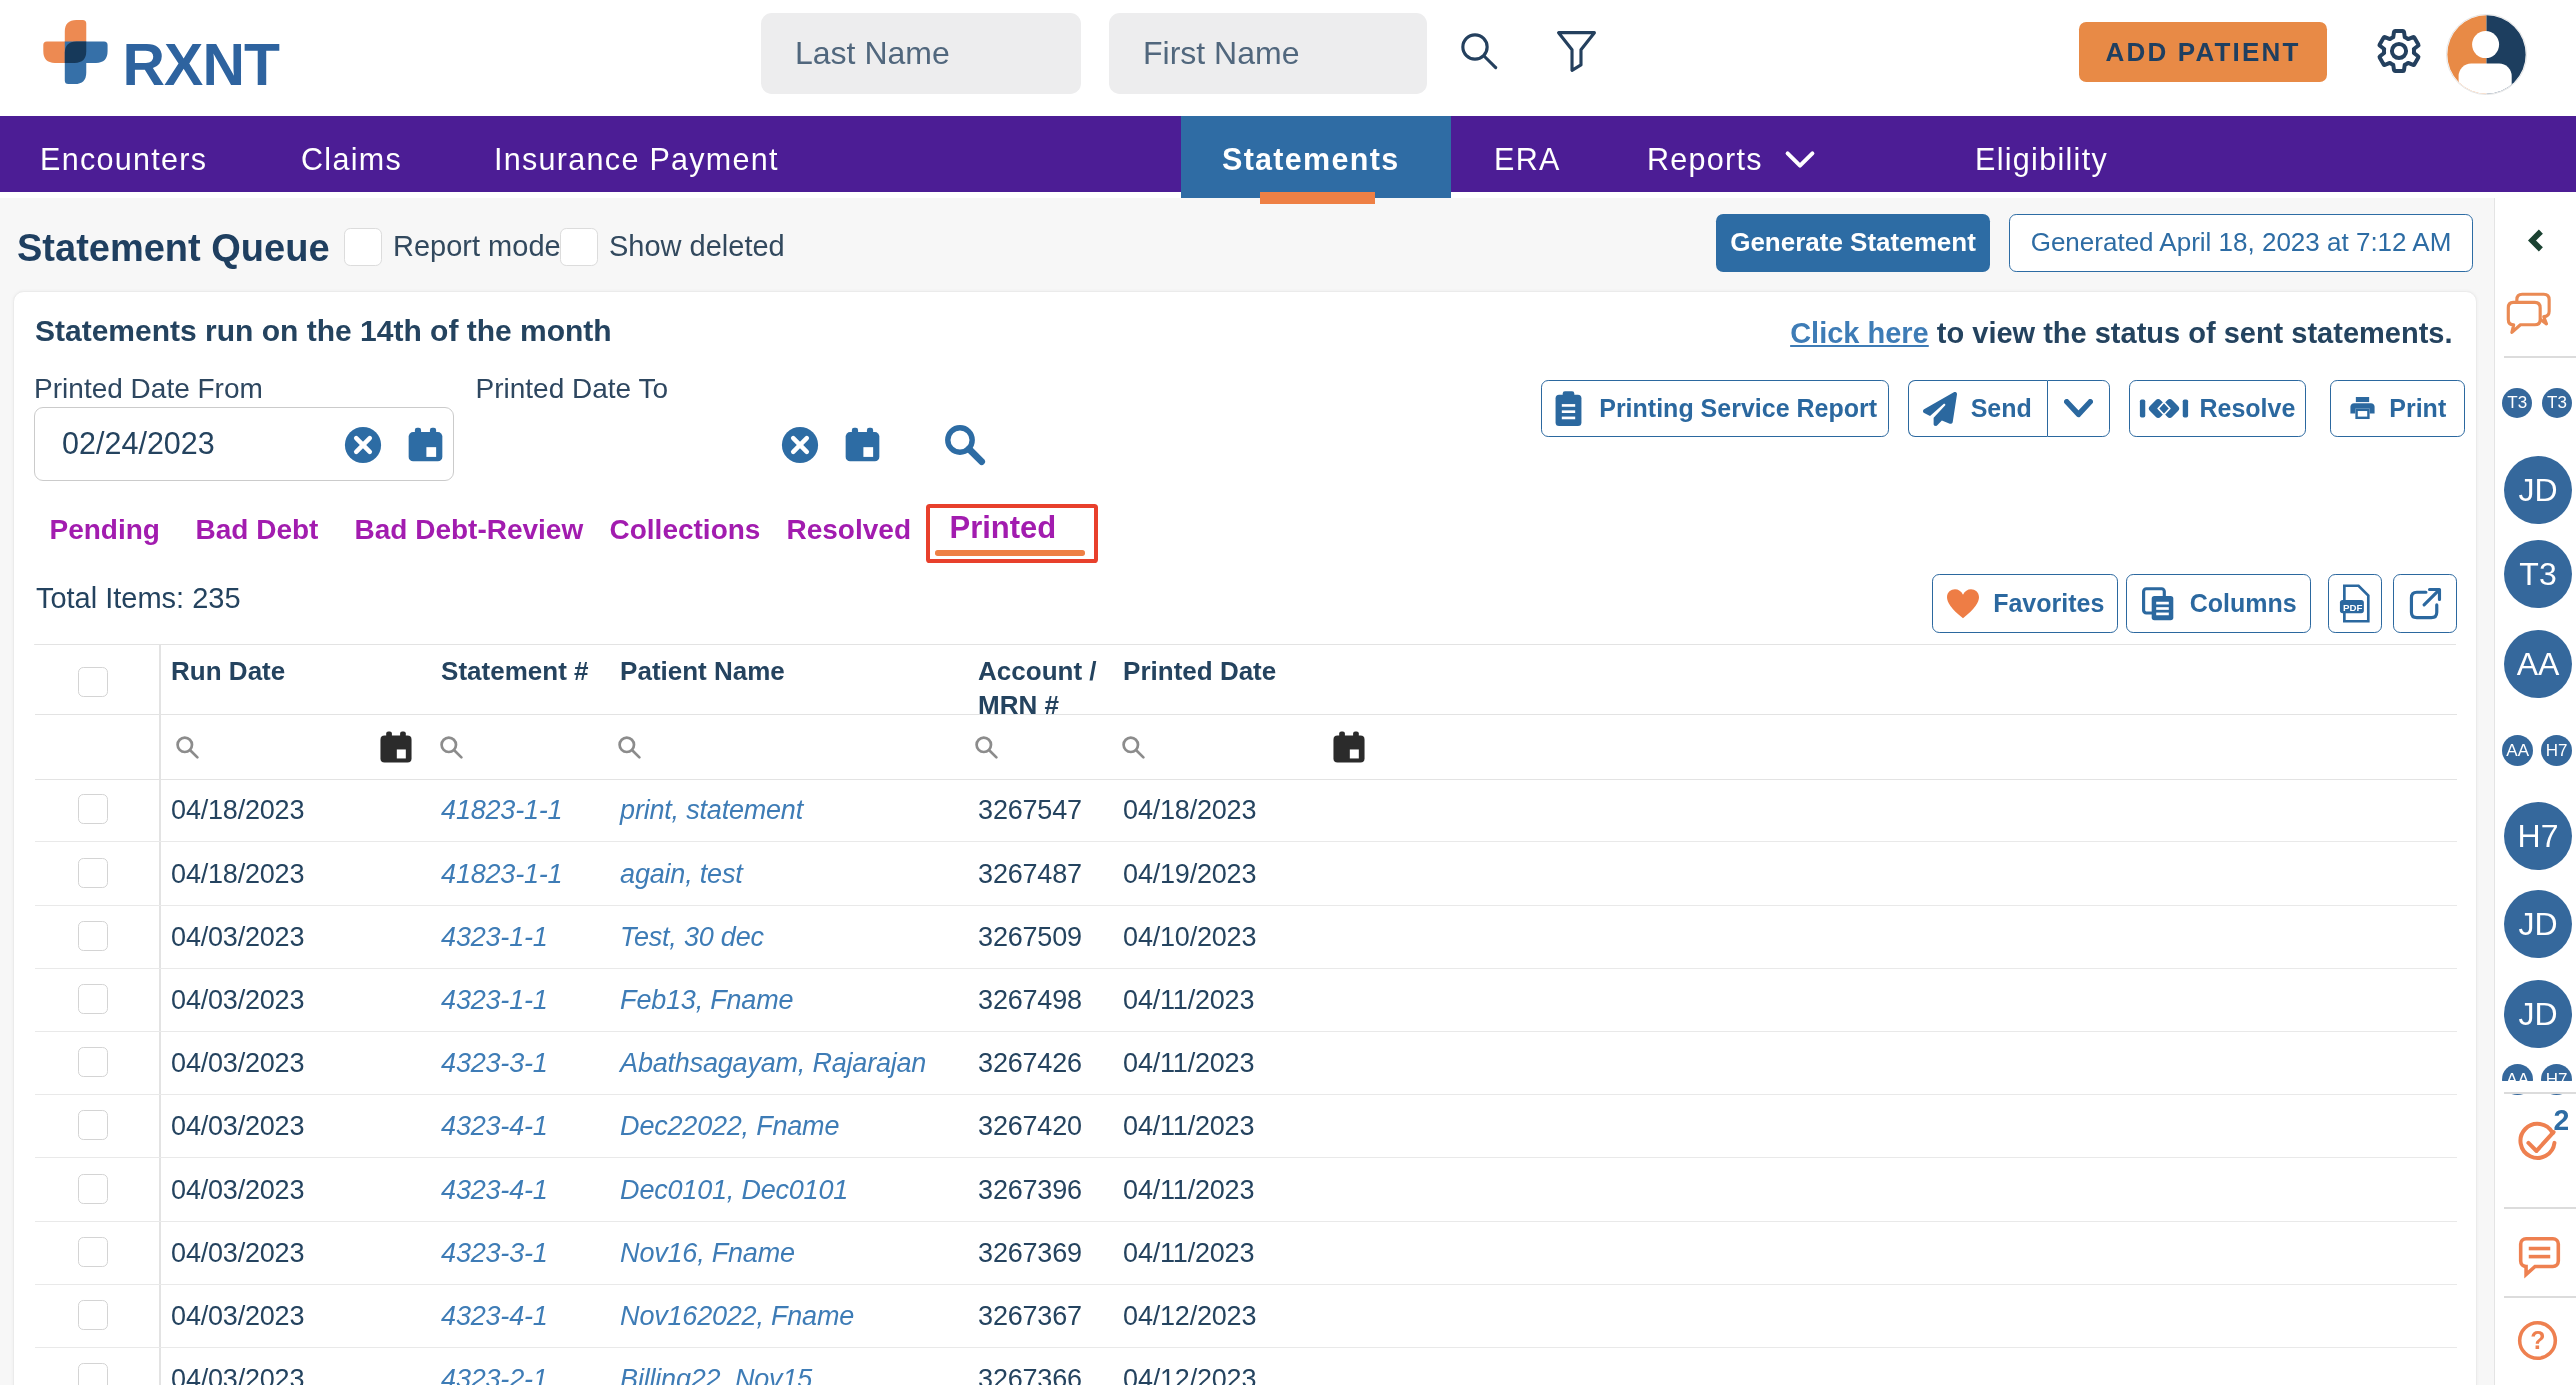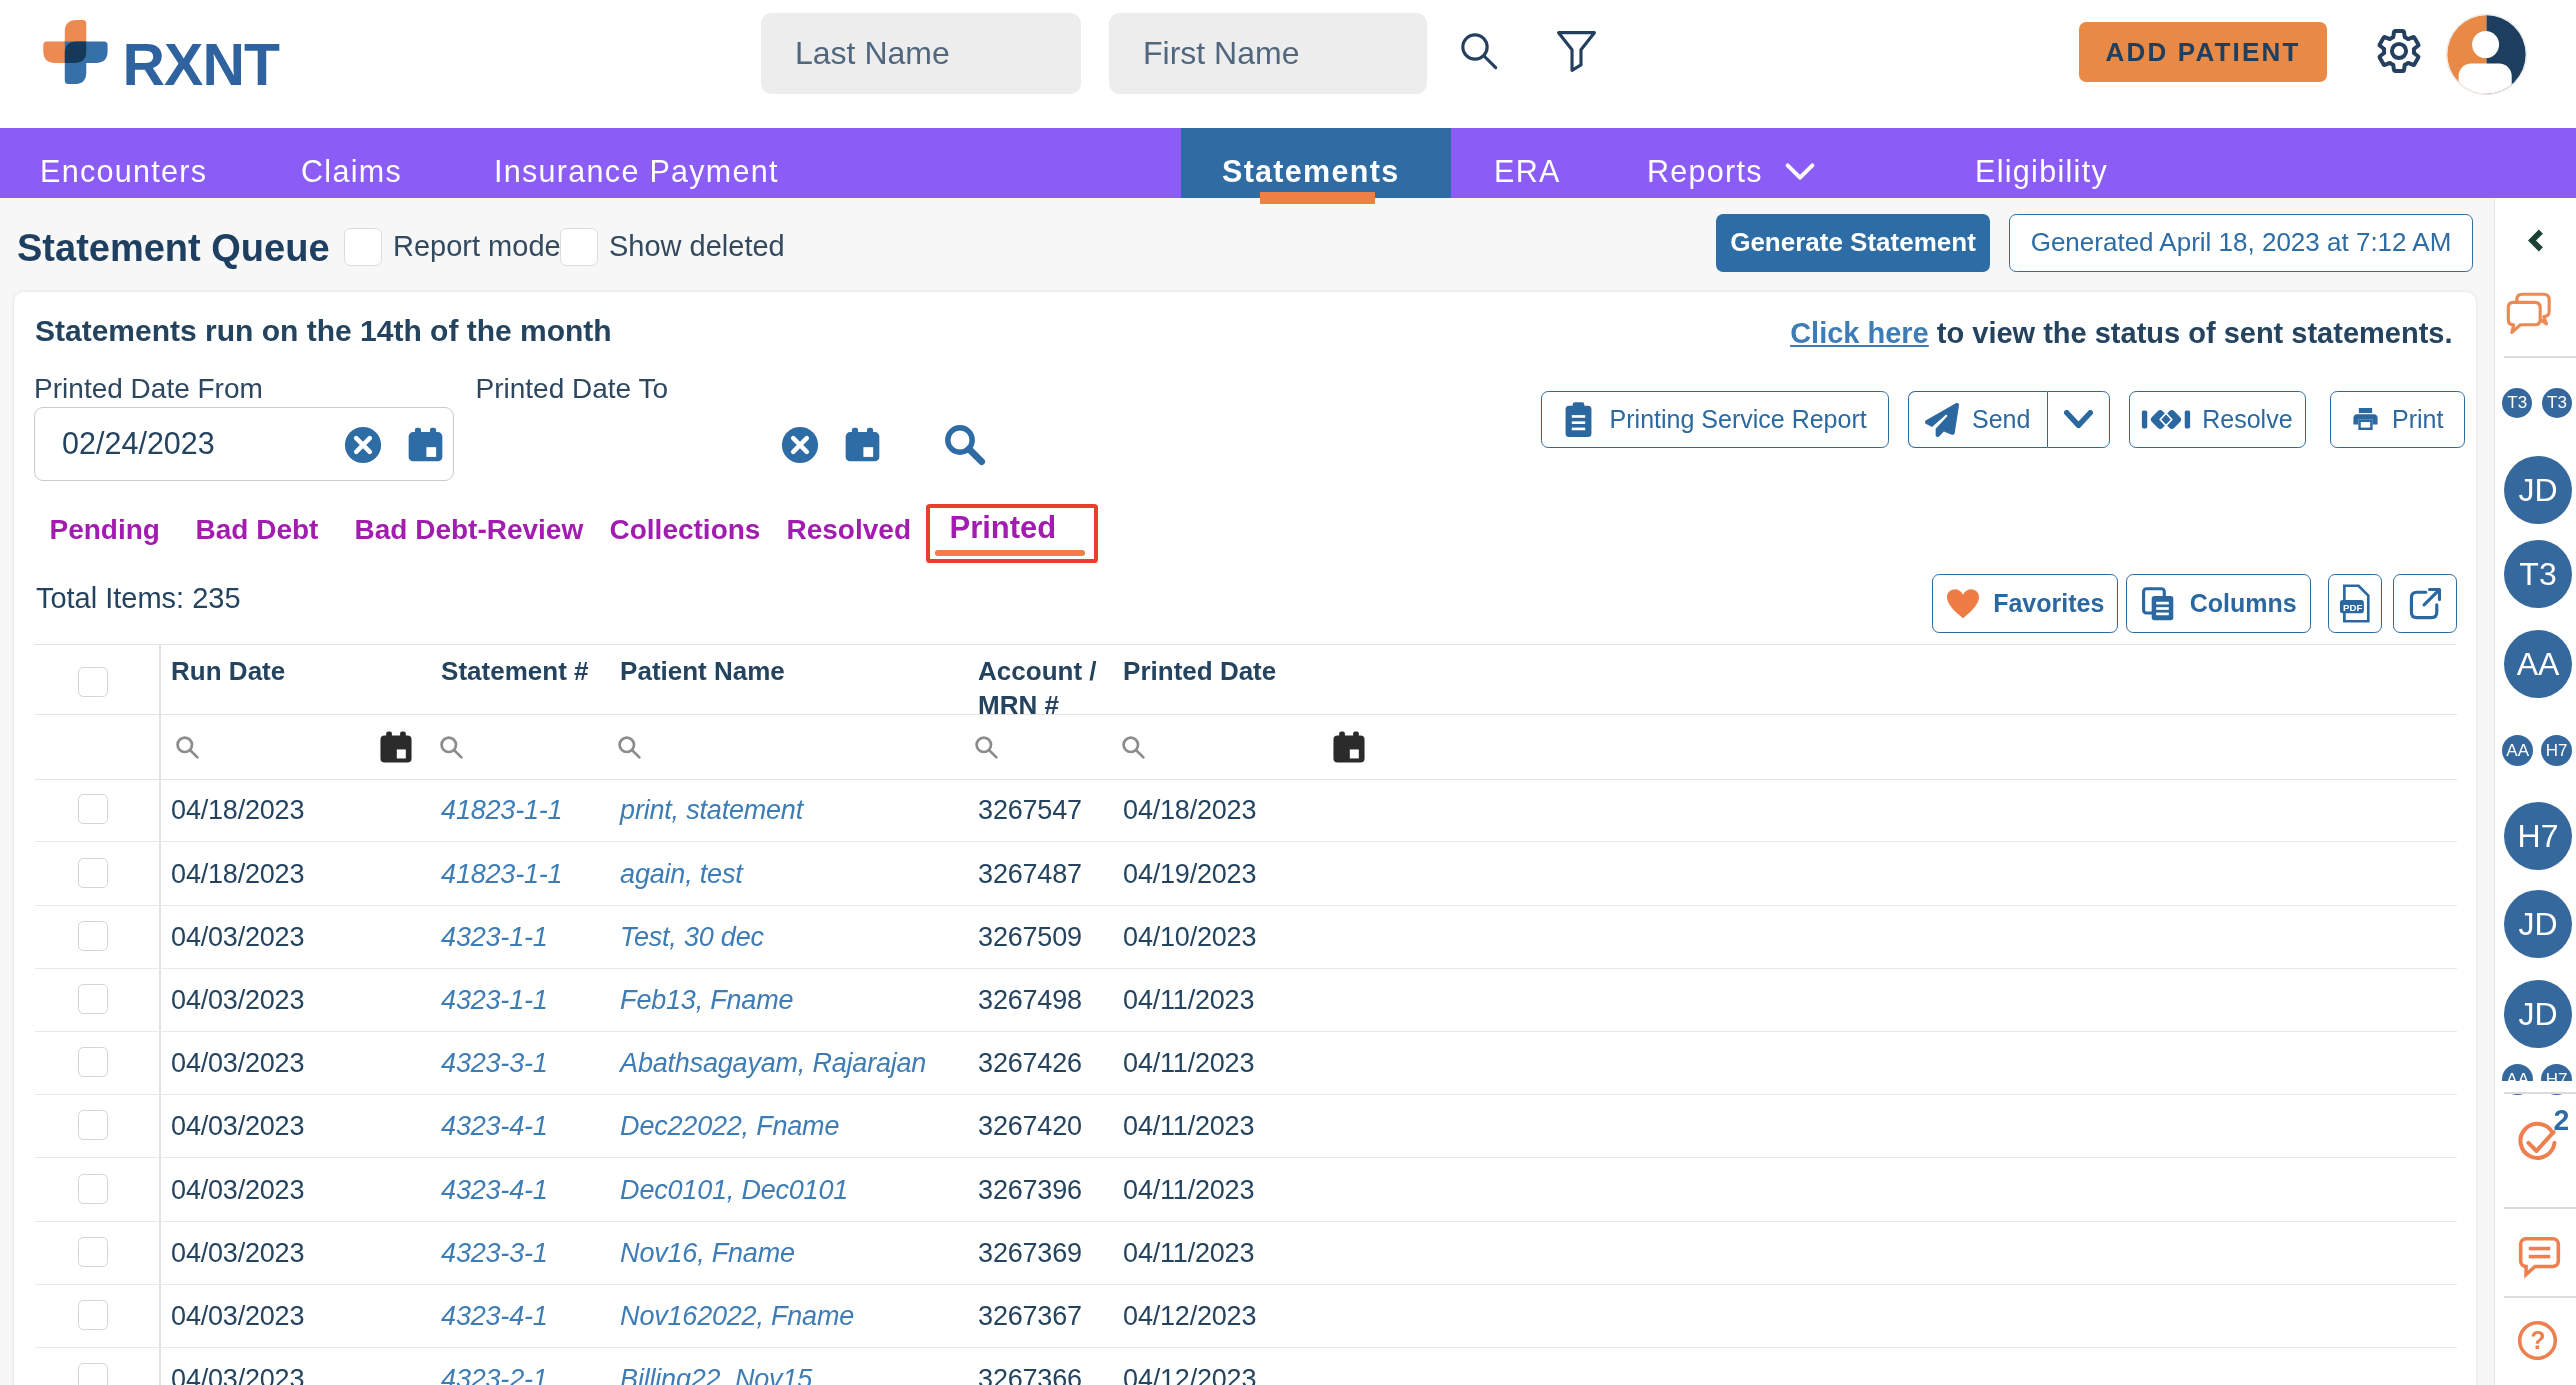--- a/index.html
+++ b/index.html
@@ -5,21 +5,21 @@
 * { margin:0; padding:0; box-sizing:border-box; }
 html,body { width:2576px; height:1386px; overflow:hidden; font-family:"Liberation Sans", sans-serif; background:#fff; position:relative; }
 .abs { position:absolute; }
 
 
 #hdr { position:absolute; left:0; top:0; width:2576px; height:112px; background:#fff; }
 .hinp { position:absolute; top:13.4px; height:81px; background:#ededee; border-radius:10.8px; color:#51677d; font-size:32px; line-height:81px; padding-left:34px; }
 #addpat { position:absolute; left:2079px; top:22.4px; width:248px; height:60px; background:#e88a46; border-radius:7.2px; color:#1f3f60; font-size:26px; font-weight:bold; letter-spacing:2.2px; text-align:center; line-height:60px; }
 
 
-#nav { position:absolute; left:0; top:128px; width:2576px; height:76px; background:#8b5cf6; }
+#nav { position:absolute; left:0; top:116px; width:2576px; height:76px; background:#4c1d95; }
 .nitem { position:absolute; top:0; height:86px; line-height:86px; color:#fff; font-size:30.5px; letter-spacing:1.3px; font-weight:500; }
 #navactive { position:absolute; left:1181px; top:0; width:270px; height:86px; background:#2f6ca4; }
 #navunderline { position:absolute; left:1260px; top:192px; width:115px; height:11.7px; background:#ee8045; z-index:5; }
 
 
 #page { position:absolute; left:0; top:198px; width:2576px; height:1188px; background:#f7f7f7; }
 
 
 #sidebar { position:absolute; left:2494px; top:0; width:82px; height:1188px; background:#fff; border-left:1.8px solid #e4e4e4; }
 .sbsep { position:absolute; left:9px; width:72px; height:1.8px; background:#dcdcdc; }
@@ -32,21 +32,21 @@
 .cbx { position:absolute; width:38px; height:38px; background:#fff; border:1.8px solid #dcdcdc; border-radius:6.3px; }
 .cbl { position:absolute; top:29px; font-size:29px; color:#32495e; line-height:38px; }
 #genbtn { position:absolute; left:1716px; top:16px; width:274px; height:58px; background:#2d6ca4; border-radius:7.2px; color:#fff; font-size:26px; font-weight:600; text-align:center; line-height:56px; }
 #genbox { position:absolute; left:2009px; top:16px; width:464px; height:58px; background:#fff; border:1.8px solid #2d6ca4; border-radius:7.2px; color:#2d6ca4; font-size:26px; text-align:center; line-height:55px; }
 
 
 #card { position:absolute; left:12.5px; top:93px; width:2464px; height:1129px; background:#fff; border:0.9px solid #ebebeb; border-radius:10.8px; box-shadow:0 0.9px 3.6px rgba(0,0,0,0.05); }
 
 .lbl { position:absolute; font-size:28px; color:#2e4760; }
 .dinp { position:absolute; top:115px; height:74px; border:1.8px solid #cbcbcb; border-radius:9px; background:#fff; font-size:30.5px; color:#24435f; line-height:71px; padding-left:27px; }
-.obtn { position:absolute; top:99px; height:57px; border:1.8px solid #2b689f; border-radius:7.2px; background:#fff; color:#2b689f; font-size:25px; font-weight:400; white-space:nowrap; display:flex; align-items:center; justify-content:center; }
+.obtn { position:absolute; top:88px; height:57px; border:1.8px solid #2b689f; border-radius:7.2px; background:#fff; color:#2b689f; font-size:25px; font-weight:700; white-space:nowrap; display:flex; align-items:center; justify-content:center; }
 .tab { position:absolute; font-size:28px; font-weight:600; color:#a21caf; line-height:36px; }
 .tbtn { position:absolute; top:282px; height:59px; border:1.8px solid #2b689f; border-radius:7.2px; background:#fff; color:#2b689f; font-size:25px; font-weight:600; white-space:nowrap; display:flex; align-items:center; justify-content:center; }
 
 
 #tbl { position:absolute; left:20.6px; top:352px; width:2422px; border-top:1.8px solid #e3e3e3; border-left:1.8px solid #ececec; }
 .hrow { position:absolute; left:0; top:0; width:2422px; height:70px; border-bottom:1.8px solid #e3e3e3; }
 .frow { position:absolute; left:0; top:70px; width:2422px; height:65px; border-bottom:1.8px solid #e3e3e3; }
 .vline { position:absolute; left:124px; top:0; width:1.8px; background:#e3e3e3; height:766px; }
 .hcell { position:absolute; top:9px; font-size:26px; font-weight:bold; color:#24435f; line-height:34px; }
 .drow { position:absolute; left:0; width:2422px; height:63px; border-bottom:1.8px solid #e9e9e9; }

